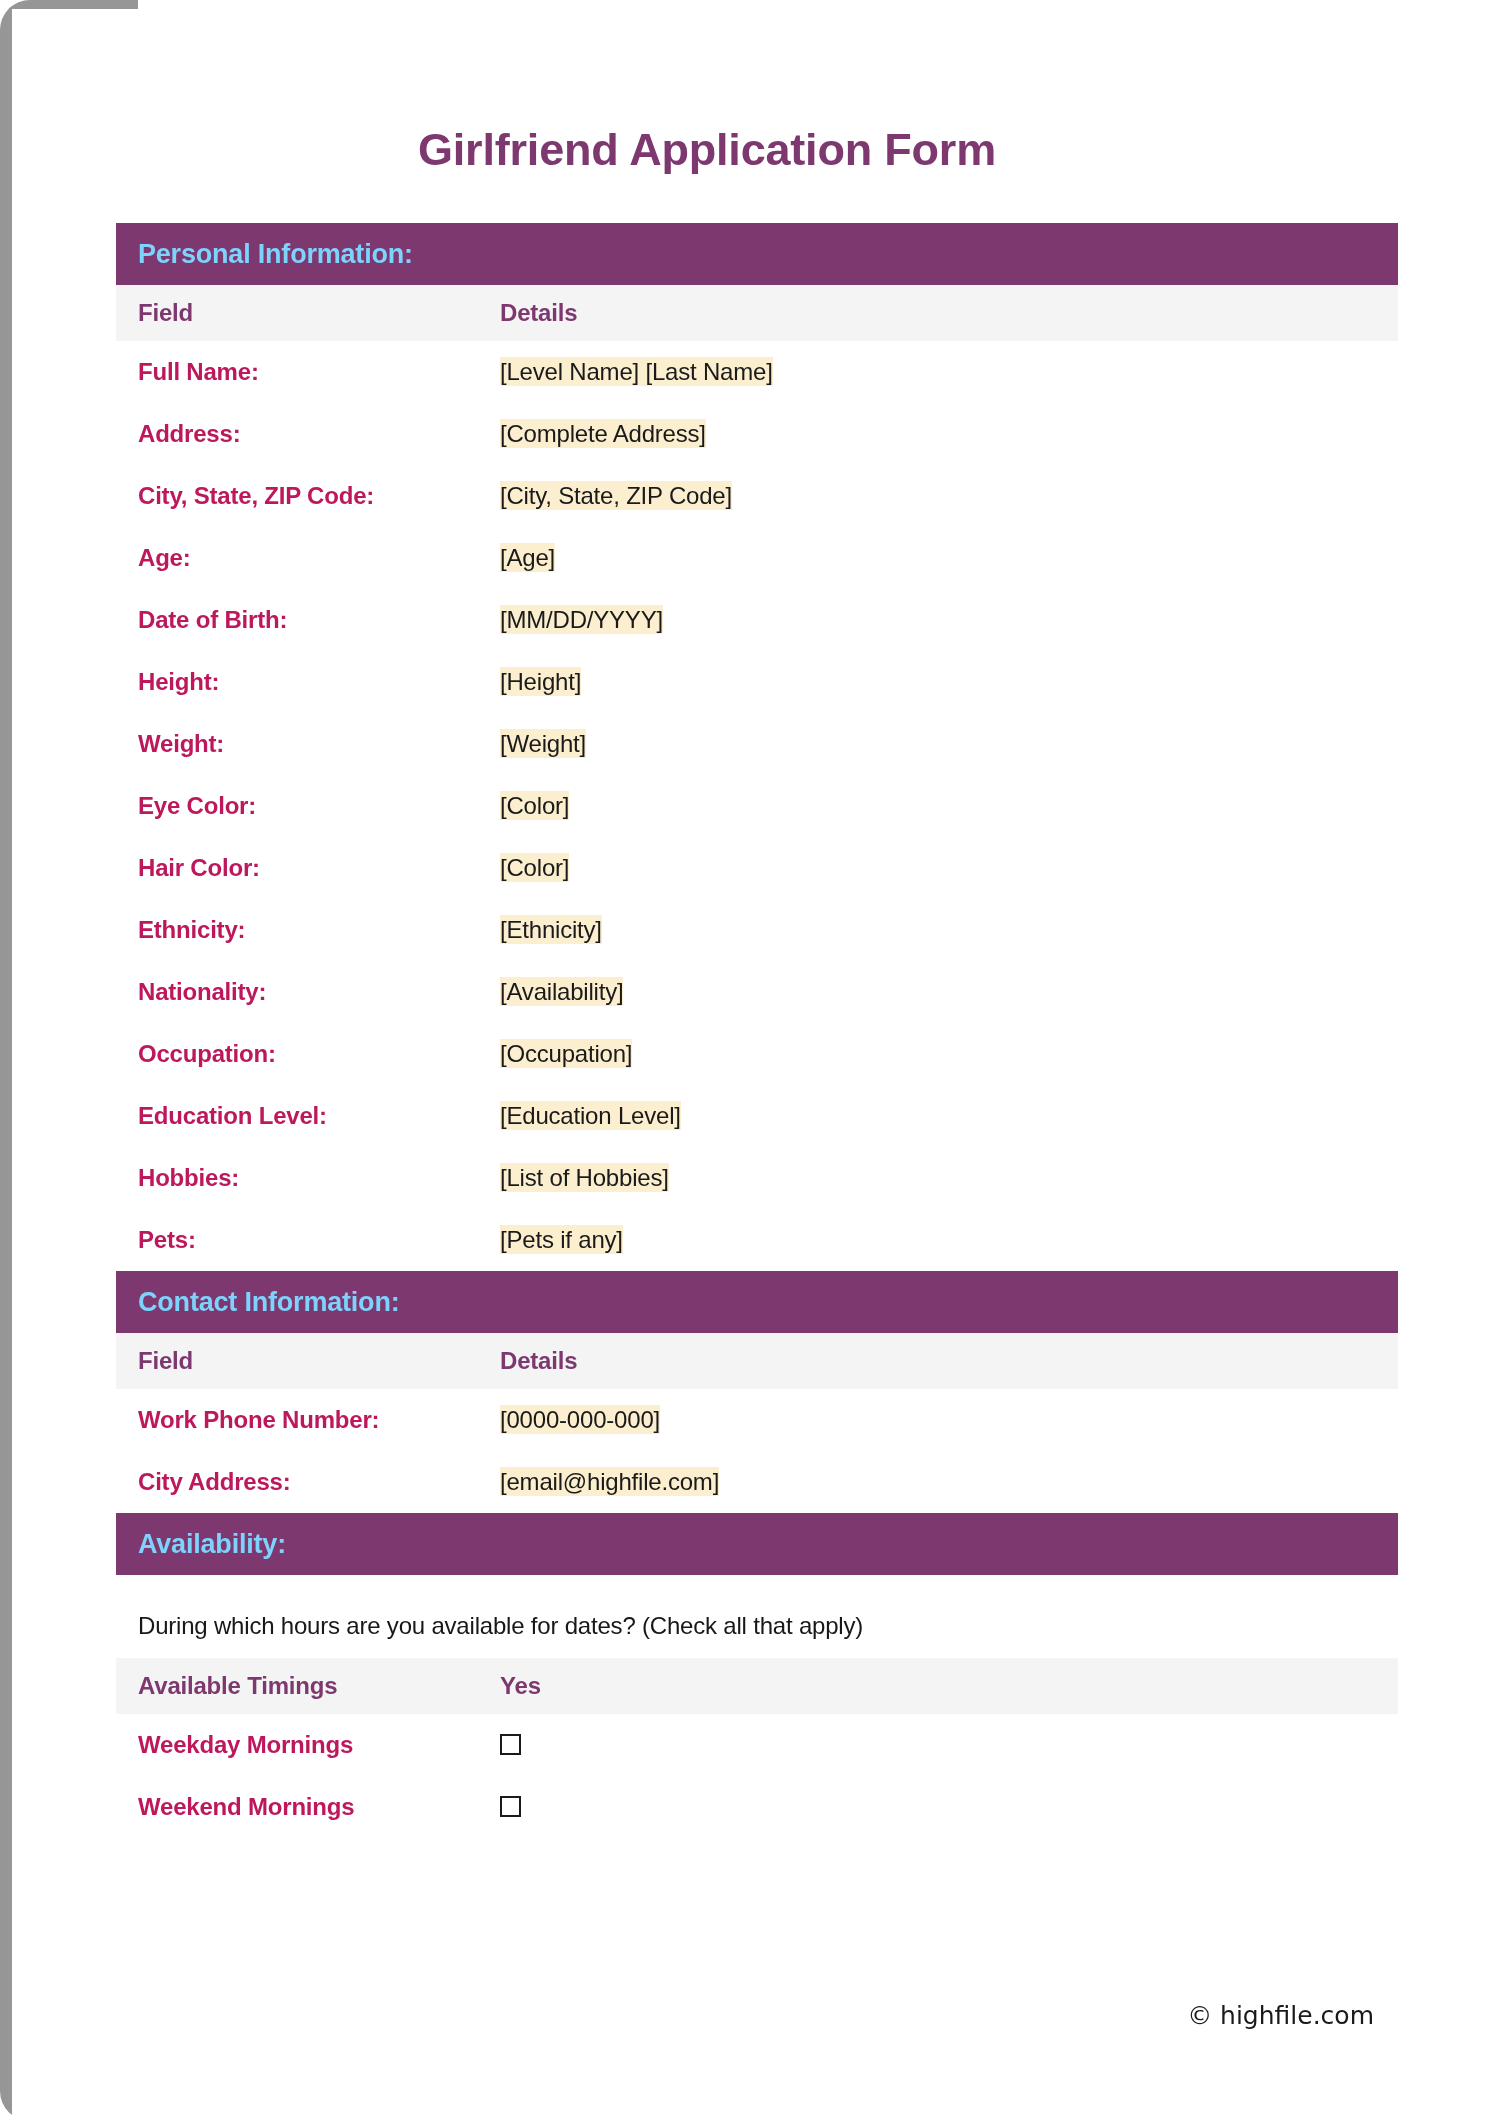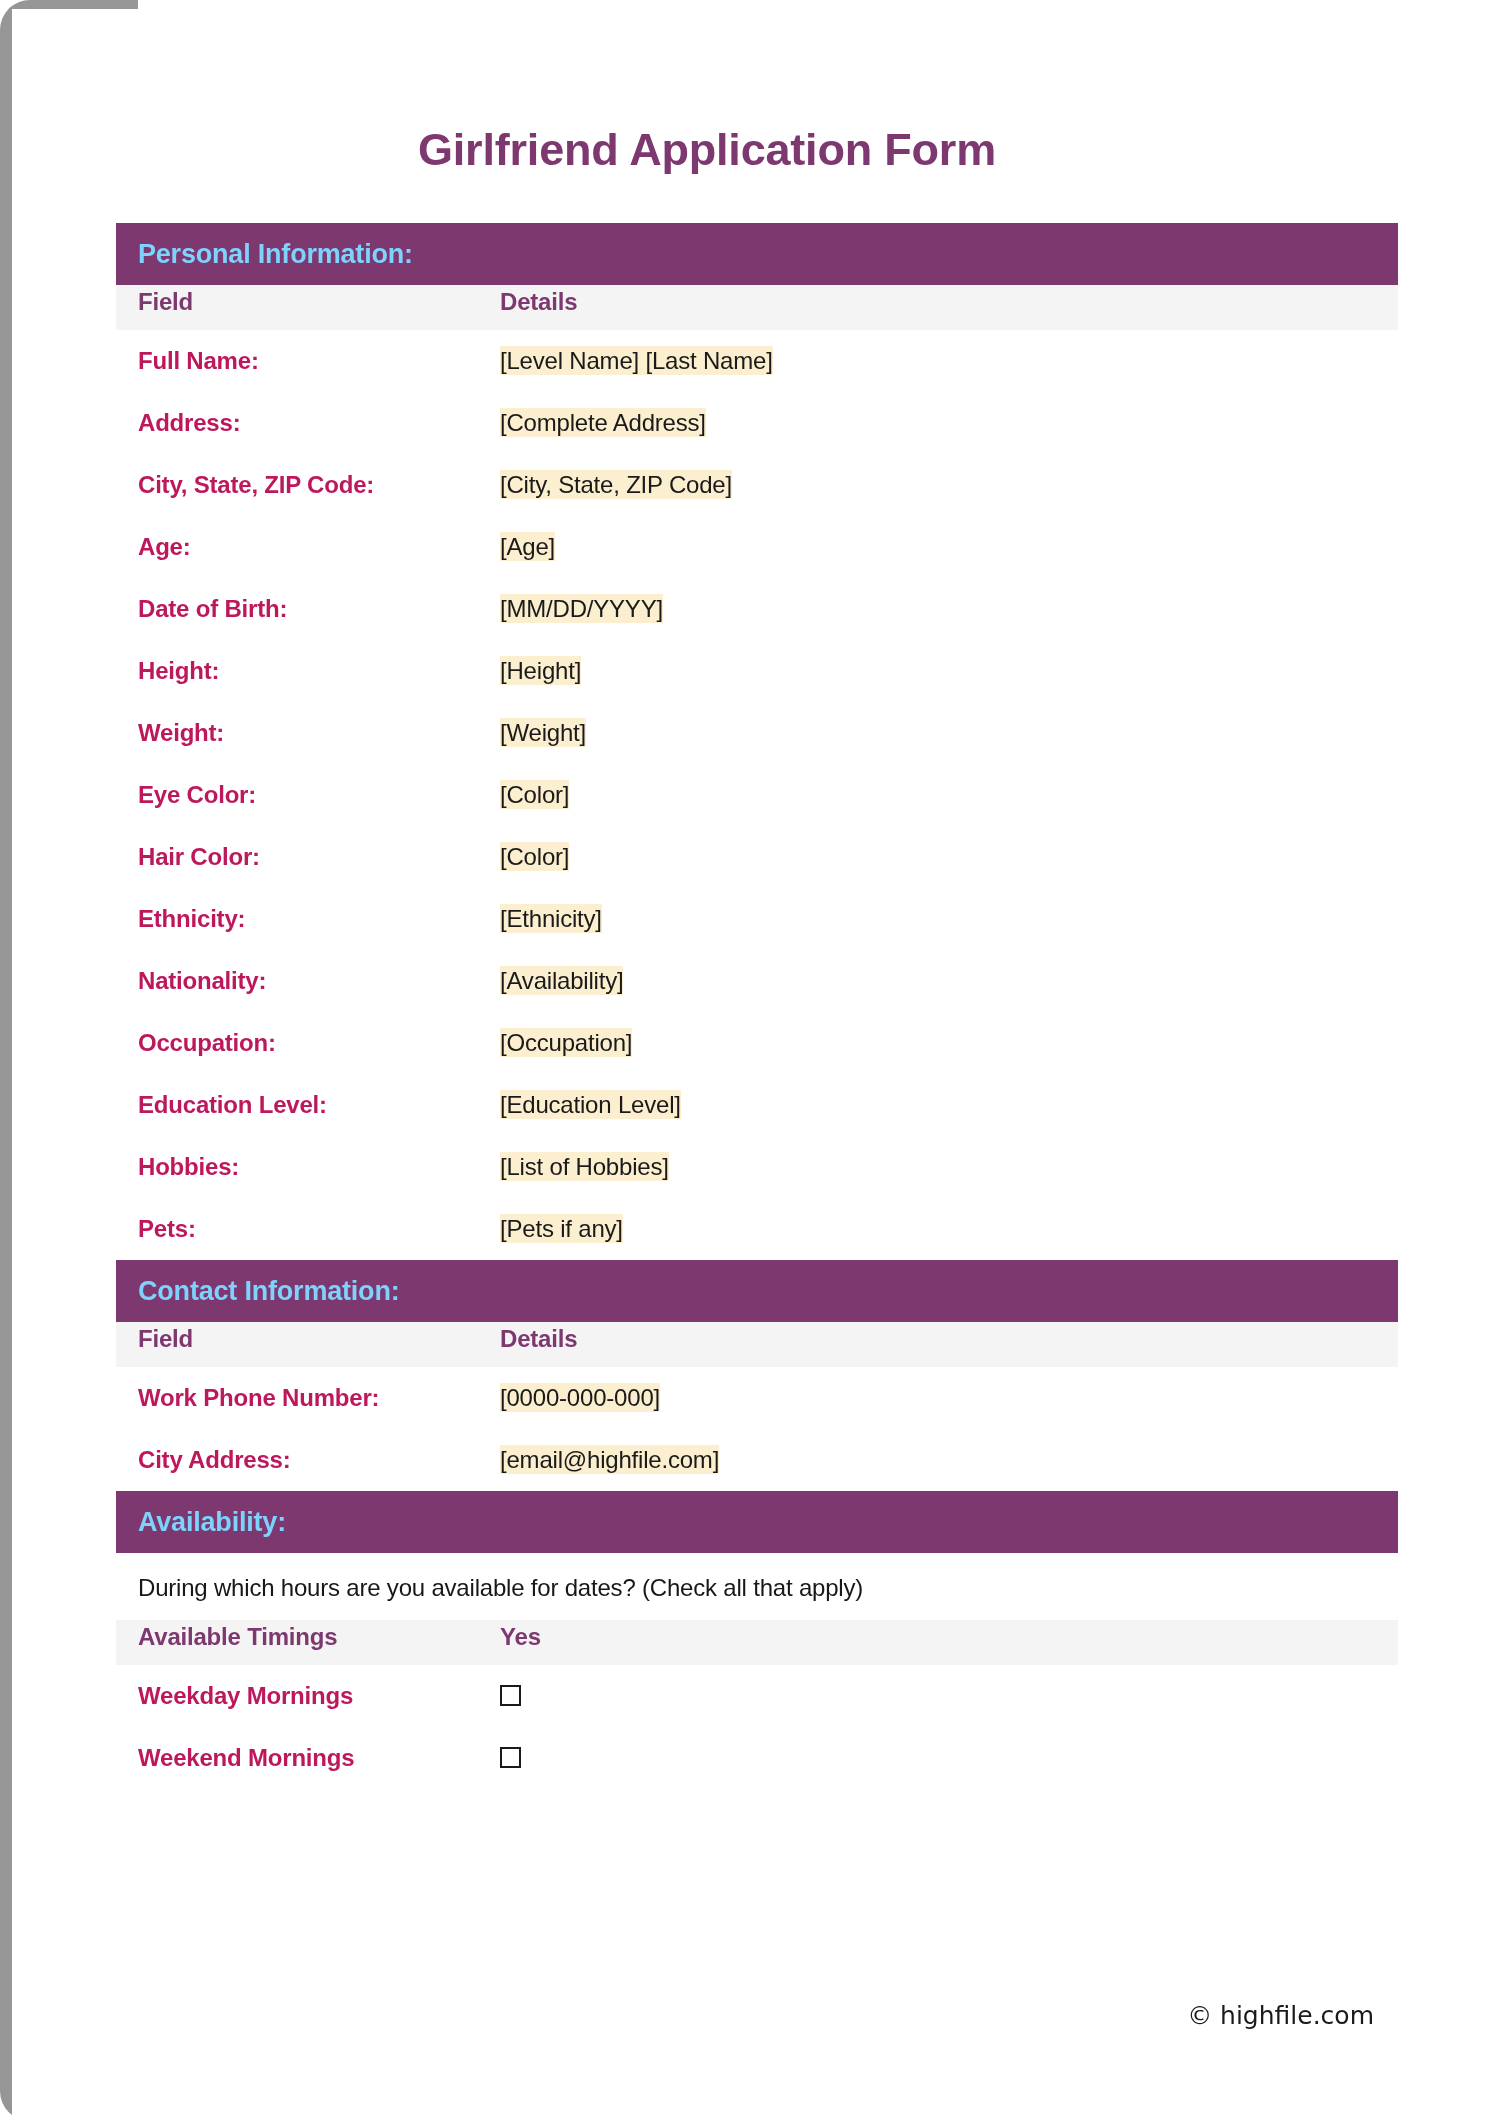--- a/index.html
+++ b/index.html
@@ -88,21 +88,21 @@
   }
   table.form-table col.c1 { width: 362px; }
   table.form-table col.c2 { width: auto; }
 
   table.form-table thead th {
     background: #F4F4F4;
     text-align: left;
     font-size: 24px;
     font-weight: bold;
     color: #7E3870;
-    padding: 3px 0 14px 22px;
+    padding: 14px 0 14px 22px;
     letter-spacing: -0.2px;
   }
 
   table.form-table tbody td {
     background: #ffffff;
     text-align: left;
     font-size: 24px;
     padding: 17px 0 17px 22px;
     color: #181818;
     vertical-align: top;
@@ -133,20 +133,21 @@
     vertical-align: -2px;
   }
 
   
   .avail-question {
     font-size: 24px;
     color: #181818;
     padding: 21px 0 18px 22px;
     letter-spacing: -0.2px;
     background: #ffffff;
+    margin-top: 16px;
   }
 
   .footer {
     position: absolute;
     left: 0;
     top: 1992px;
     width: 1362px;
     text-align: right;
     font-size: 25px;
     color: #1a1a1a;

